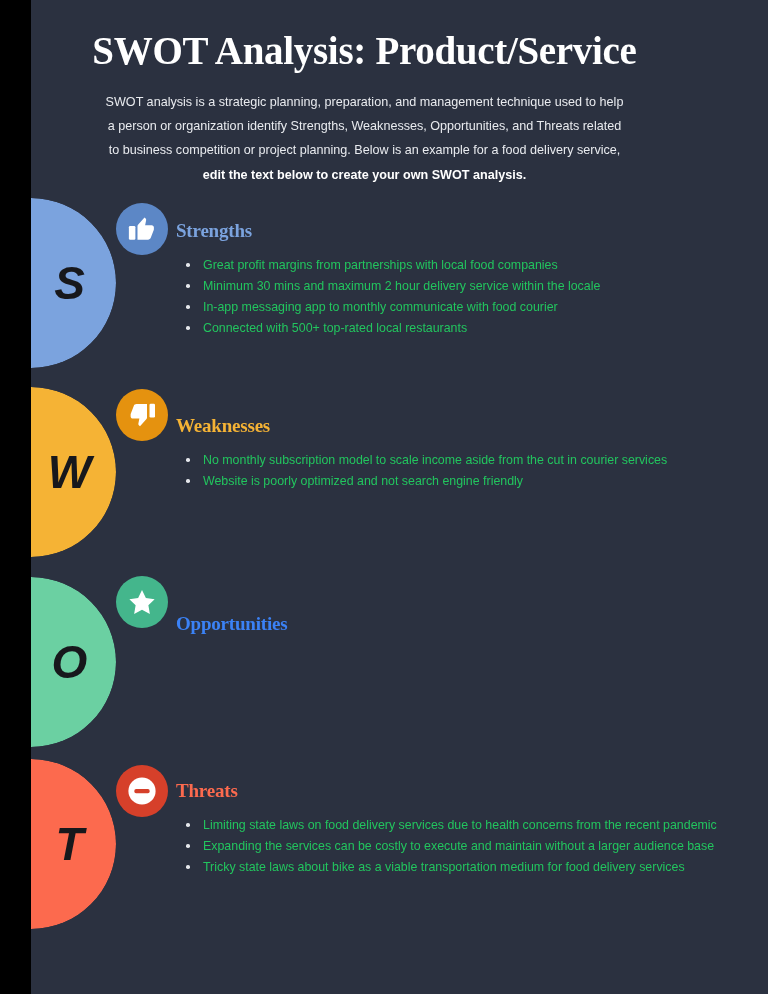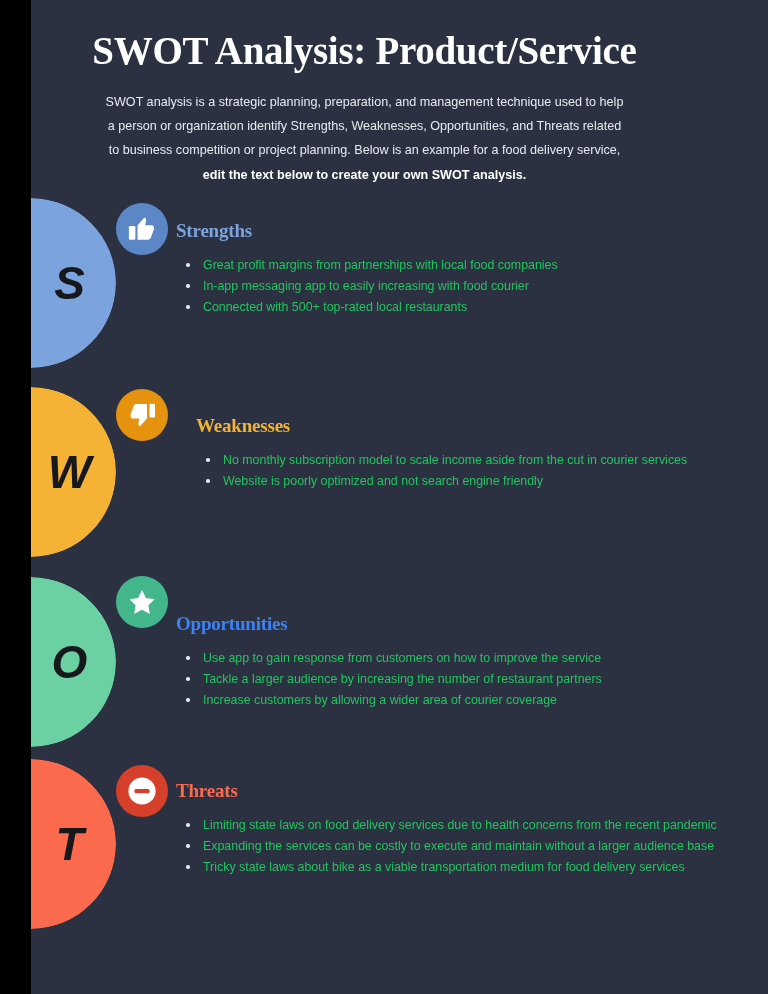--- a/index.html
+++ b/index.html
@@ -204,39 +204,40 @@
               <svg width="30" height="30" viewBox="0 0 24 24" fill="#fff">
                 <rect x="1.5" y="9.5" width="5.2" height="11" rx="1"></rect>
                 <path d="M8.4 20.5h8.4c1 0 1.9-.6 2.2-1.5l2.4-6.3c.1-.3.1-.5.1-.8v-1.3c0-.9-.8-1.7-1.7-1.7h-5.3l.8-3.9c.1-.5 0-1-.4-1.4l-.9-.9-5 5.6c-.4.4-.6.9-.6 1.4z"></path>
               </svg>
             </span>
           </div>
           <div class="scol" style="top: 30px;">
             <div class="sheading" style="color: rgb(123, 163, 222);">Strengths</div>
             <ul class="slist">
               <li>Great profit margins from partnerships with local food companies</li>
-              <li>In-app messaging app to easily increasing with food courier</li>
+              <li>Minimum 30 mins and maximum 2 hour delivery service within the locale</li>
+              <li>In-app messaging app to monthly communicate with food courier</li>
               <li>Connected with 500+ top-rated local restaurants</li>
             </ul>
           </div>
         </div>
         <div class="section" style="top: 377px;">
           <div class="blob" style="top: 10px;">
             <div class="blob-inner" style="background: rgb(245, 179, 53);"></div>
             <div class="blob-letter">W</div>
           </div>
           <div class="badge" style="top: 12px; background: rgb(229, 146, 15);">
             <span>
               <svg width="30" height="30" viewBox="0 0 24 24" fill="#fff">
                 <rect x="18" y="3" width="4.4" height="11" rx="1"></rect>
                 <path d="M16 3.2H7.6c-1 0-1.9.6-2.2 1.5L3 11c-.1.3-.1.5-.1.8v1.3c0 .9.8 1.7 1.7 1.7h5.3l-.8 3.9c-.1.5 0 1 .4 1.4l.9.9 5-5.6c.4-.4.6-.9.6-1.4z"></path>
               </svg>
             </span>
           </div>
-          <div class="scol" style="top: 38px; margin-left: 20px;">
+          <div class="scol" style="top: 38px;">
             <div class="sheading" style="color: rgb(245, 179, 53);">Weaknesses</div>
             <ul class="slist">
               <li>No monthly subscription model to scale income aside from the cut in courier services</li>
               <li>Website is poorly optimized and not search engine friendly</li>
             </ul>
           </div>
         </div>
         <div class="section" style="top: 562px;">
           <div class="blob" style="top: 15px;">
             <div class="blob-inner" style="background: rgb(107, 208, 162);"></div>
@@ -244,25 +245,20 @@
           </div>
           <div class="badge" style="top: 14px; background: rgb(68, 182, 140);">
             <span>
               <svg width="30" height="30" viewBox="0 0 24 24" fill="#fff">
                 <path d="M12 2.4l3.1 6.3 7 1-5 4.9 1.2 6.9-6.3-3.3-6.3 3.3L6.9 14.6l-5-4.9 7-1z"></path>
               </svg>
             </span>
           </div>
           <div class="scol" style="top: 51px;">
             <div class="sheading" style="color: #3b82f6;">Opportunities</div>
-            <ul class="slist">
-              <li>Use app to gain response from customers on how to improve the service</li>
-              <li>Tackle a larger audience by increasing the number of restaurant partners</li>
-              <li>Increase customers by allowing a wider area of courier coverage</li>
-            </ul>
           </div>
         </div>
         <div class="section" style="top: 747px;">
           <div class="blob" style="top: 12px;">
             <div class="blob-inner" style="background: rgb(252, 106, 78);"></div>
             <div class="blob-letter">T</div>
           </div>
           <div class="badge" style="top: 18px; background: rgb(214, 64, 42);">
             <span>
               <svg width="34" height="34" viewBox="0 0 24 24">

